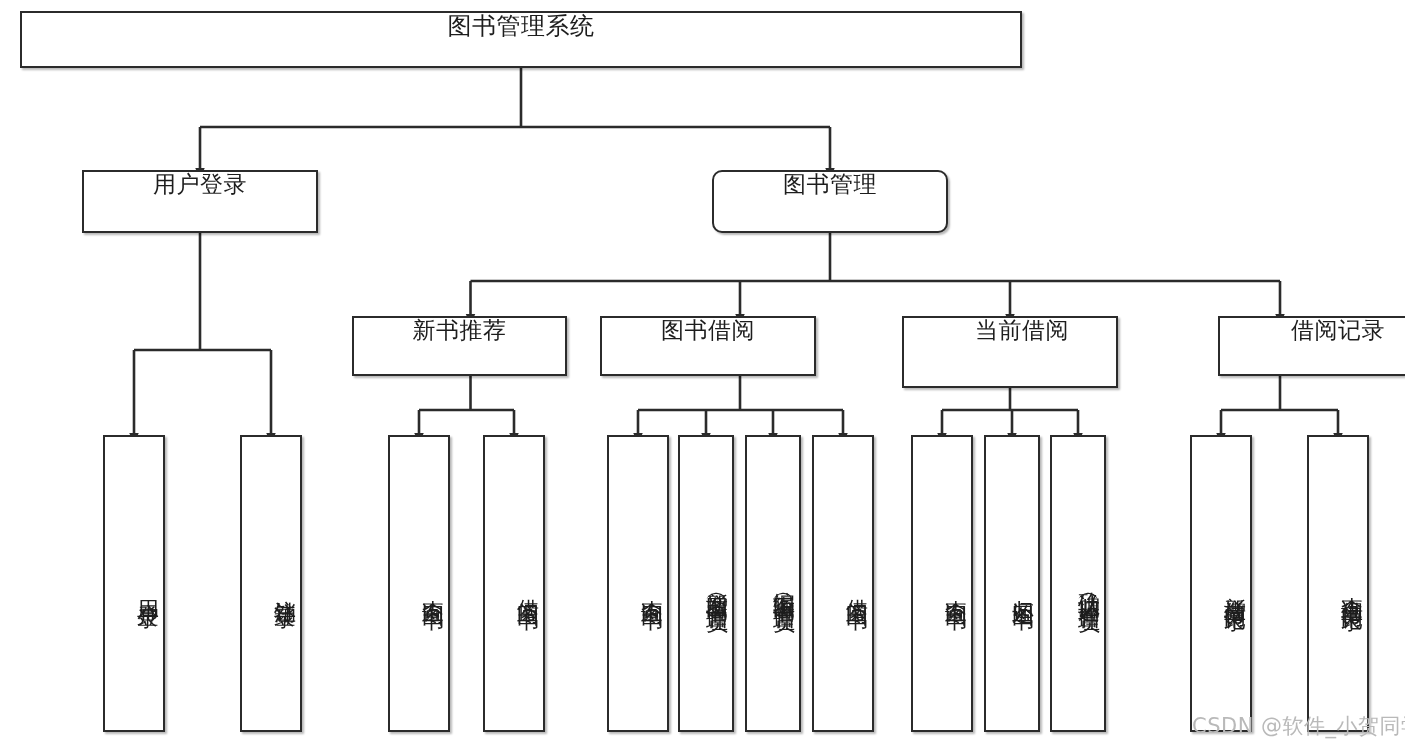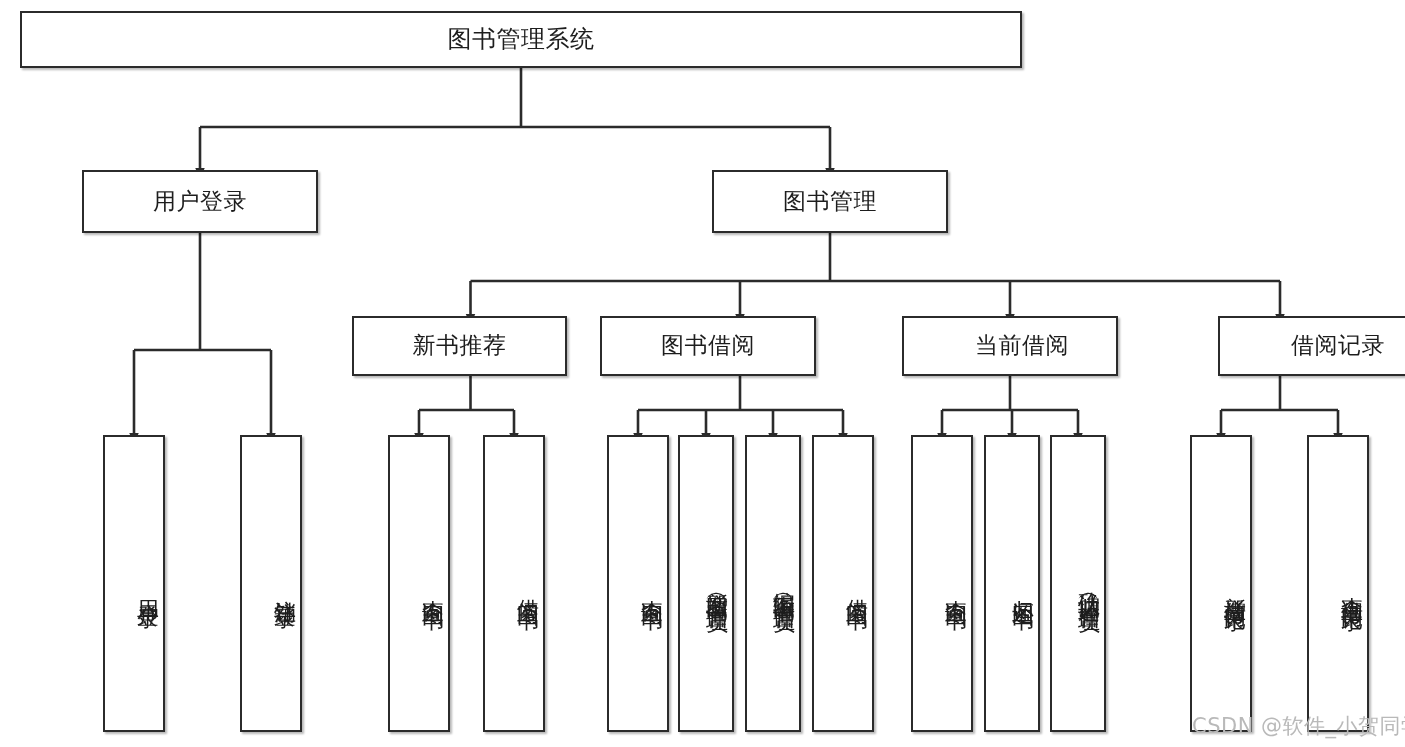--- a/index.html
+++ b/index.html
@@ -24,21 +24,21 @@
     width: 1405px;
     height: 747px;
     pointer-events: none;
   }
   .node {
     position: absolute;
     box-sizing: border-box;
     border: 2.5px solid #2b2b2b;
     background: #ffffff;
     display: flex;
-    align-items: center;
+    align-items: flex-start;
     justify-content: center;
     color: #1d1d1d;
     box-shadow: 2px 2px 2px rgba(0,0,0,0.28);
   }
   .node.h {
     font-size: 23px;
     line-height: 1.1;
     letter-spacing: 0.5px;
   }
   .node.root {
@@ -115,30 +115,30 @@
       </g>
   </svg>
 
   <div id="nodes">
       <div class="node h root" style="left: 20px; top: 11px; width: 1002px; height: 57px;">
         <span class="lbl">图书管理系统</span>
       </div>
       <div class="node h" style="left: 82px; top: 170px; width: 236px; height: 63px;">
         <span class="lbl">用户登录</span>
       </div>
-      <div class="node h" style="left: 712px; top: 170px; width: 236px; height: 63px;">
+      <div class="node h" style="left: 712px; top: 170px; width: 236px; height: 63px; border-radius: 10px;">
         <span class="lbl">图书管理</span>
       </div>
       <div class="node h" style="left: 352px; top: 316px; width: 215px; height: 60px;">
         <span class="lbl">新书推荐</span>
       </div>
       <div class="node h" style="left: 600px; top: 316px; width: 216px; height: 60px;">
         <span class="lbl">图书借阅</span>
       </div>
-      <div class="node h" style="left: 902px; top: 316px; width: 216px; height: 60px; padding-left: 24px;">
+      <div class="node h" style="left: 902px; top: 316px; width: 216px; height: 72px; padding-left: 24px;">
         <span class="lbl">当前借阅</span>
       </div>
       <div class="node h" style="left: 1218px; top: 316px; width: 240px; height: 60px;">
         <span class="lbl">借阅记录</span>
       </div>
       <div class="node v" style="left: 103px; top: 435px; width: 62px; height: 297px;">
         <span class="lbl">用户登录</span>
       </div>
       <div class="node v" style="left: 240px; top: 435px; width: 62px; height: 297px;">
         <span class="lbl">注销登录</span>

